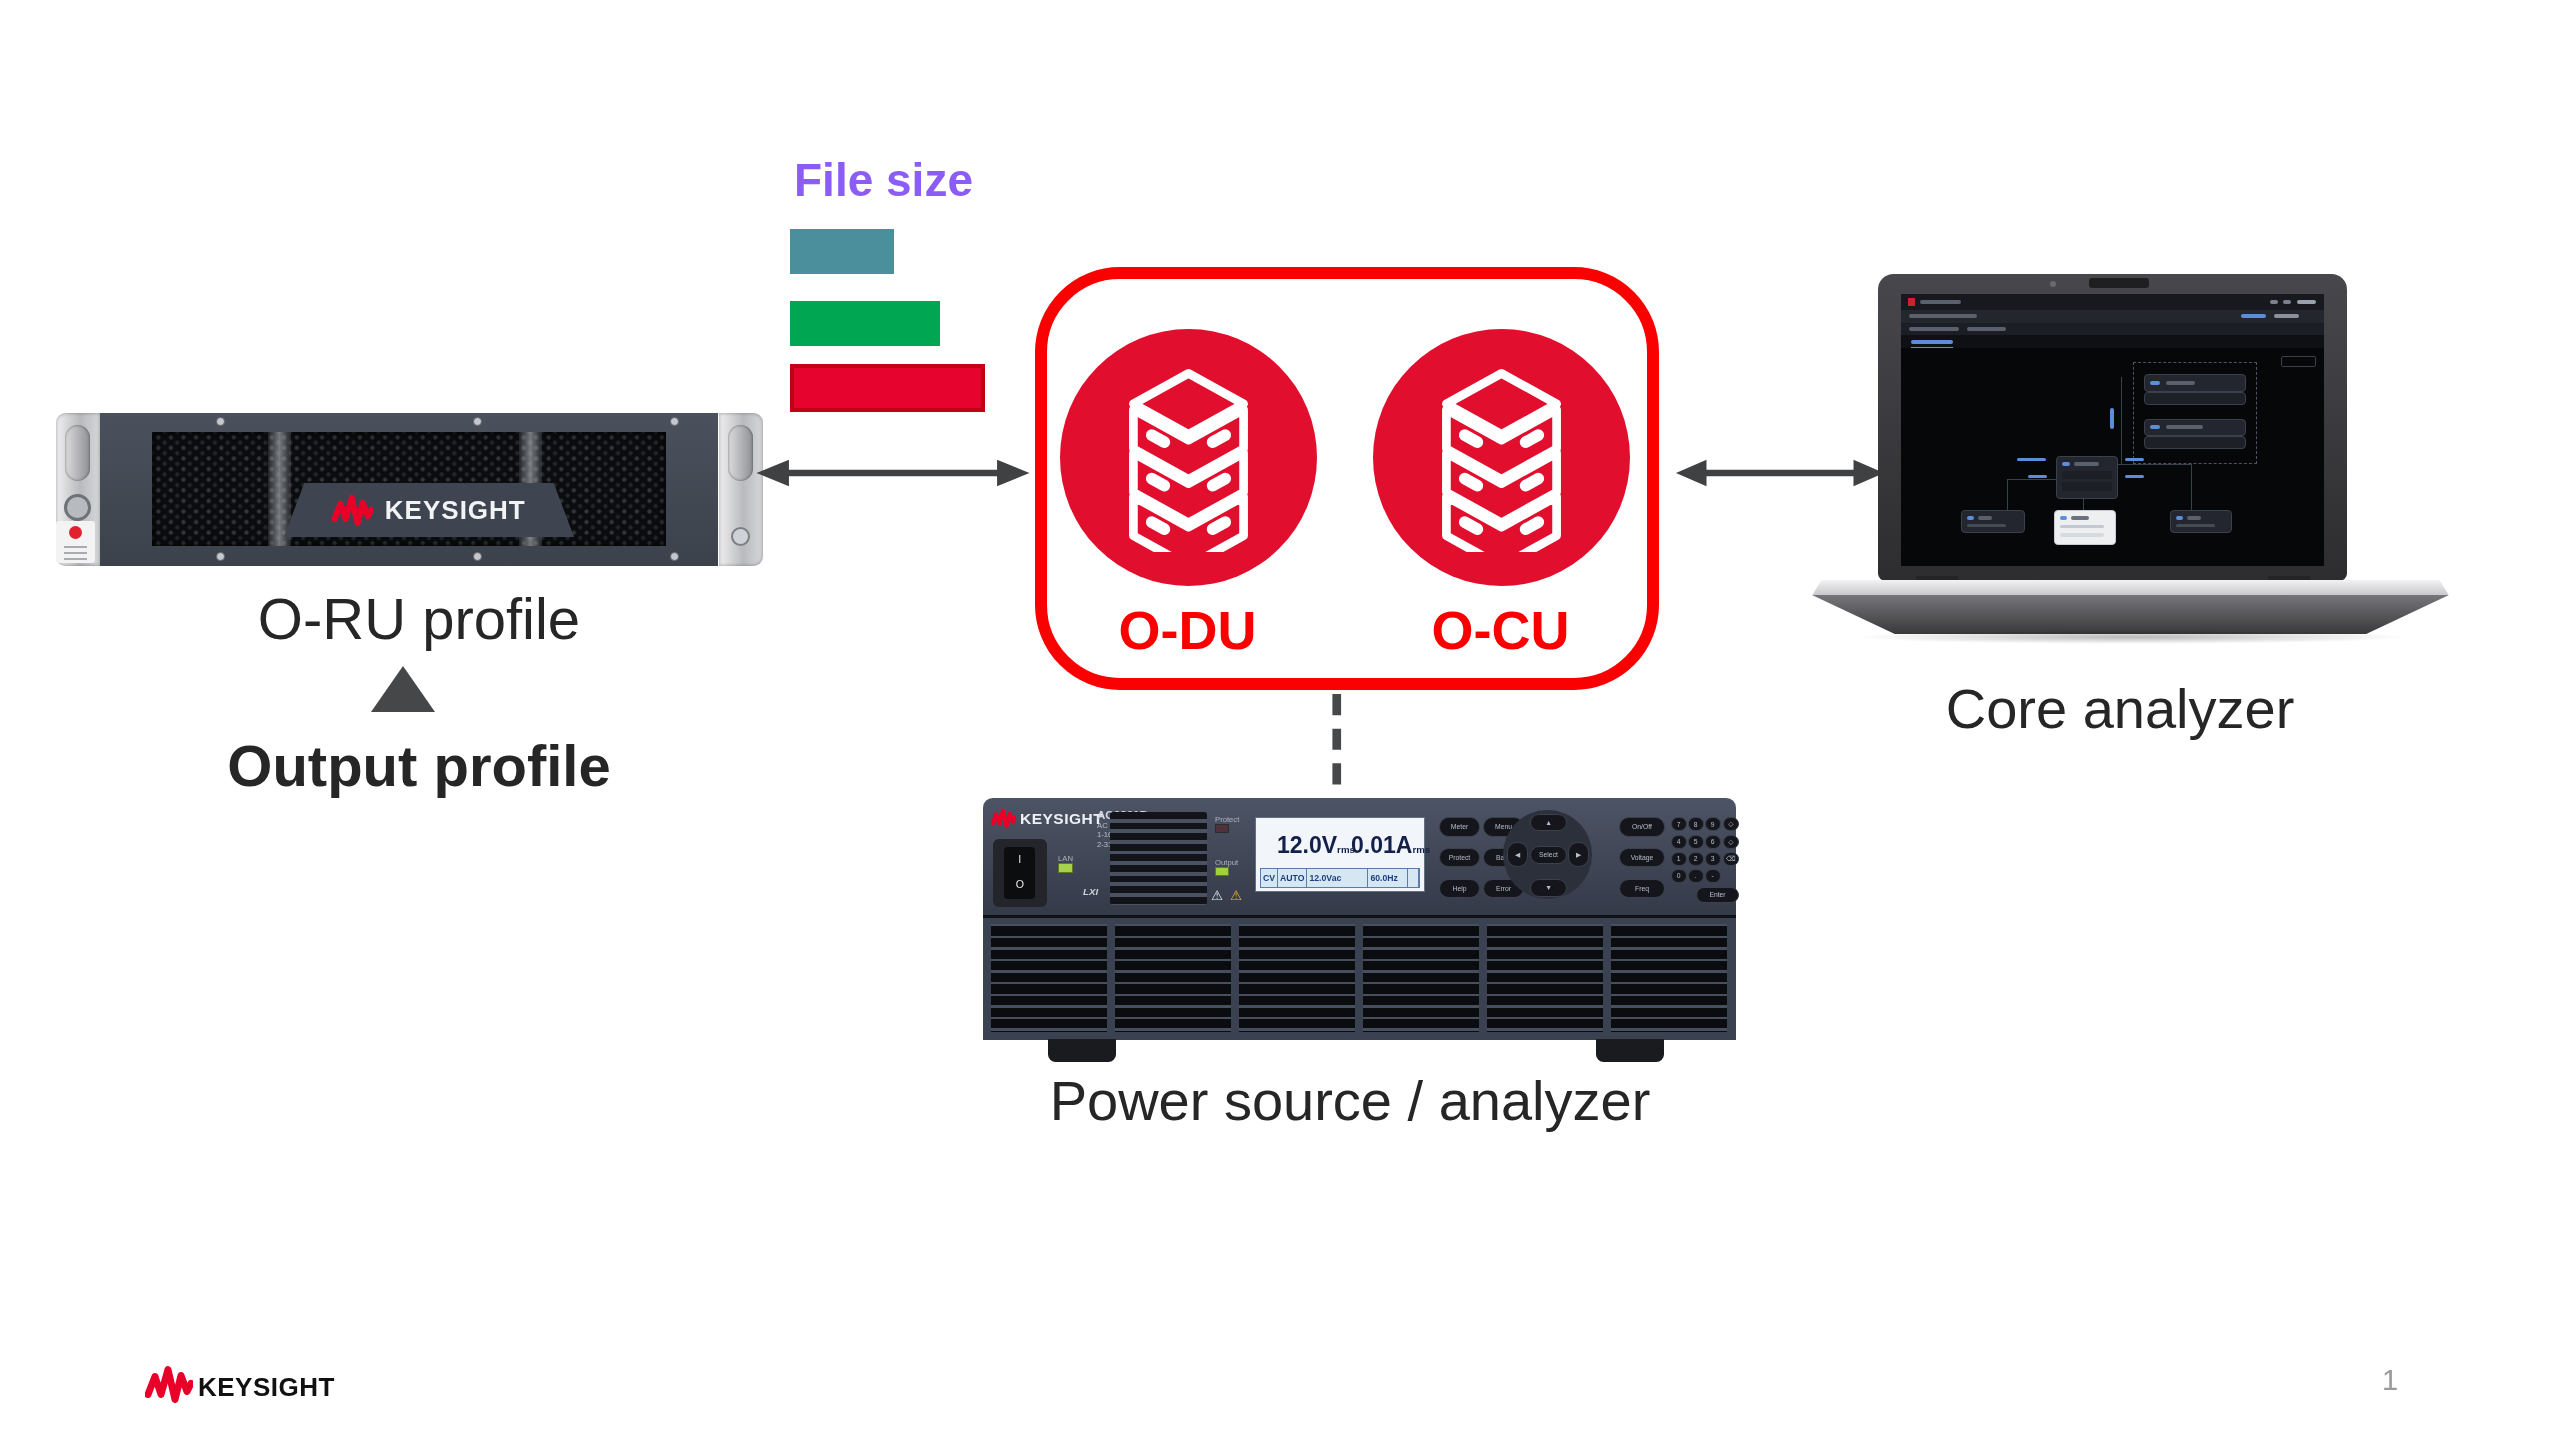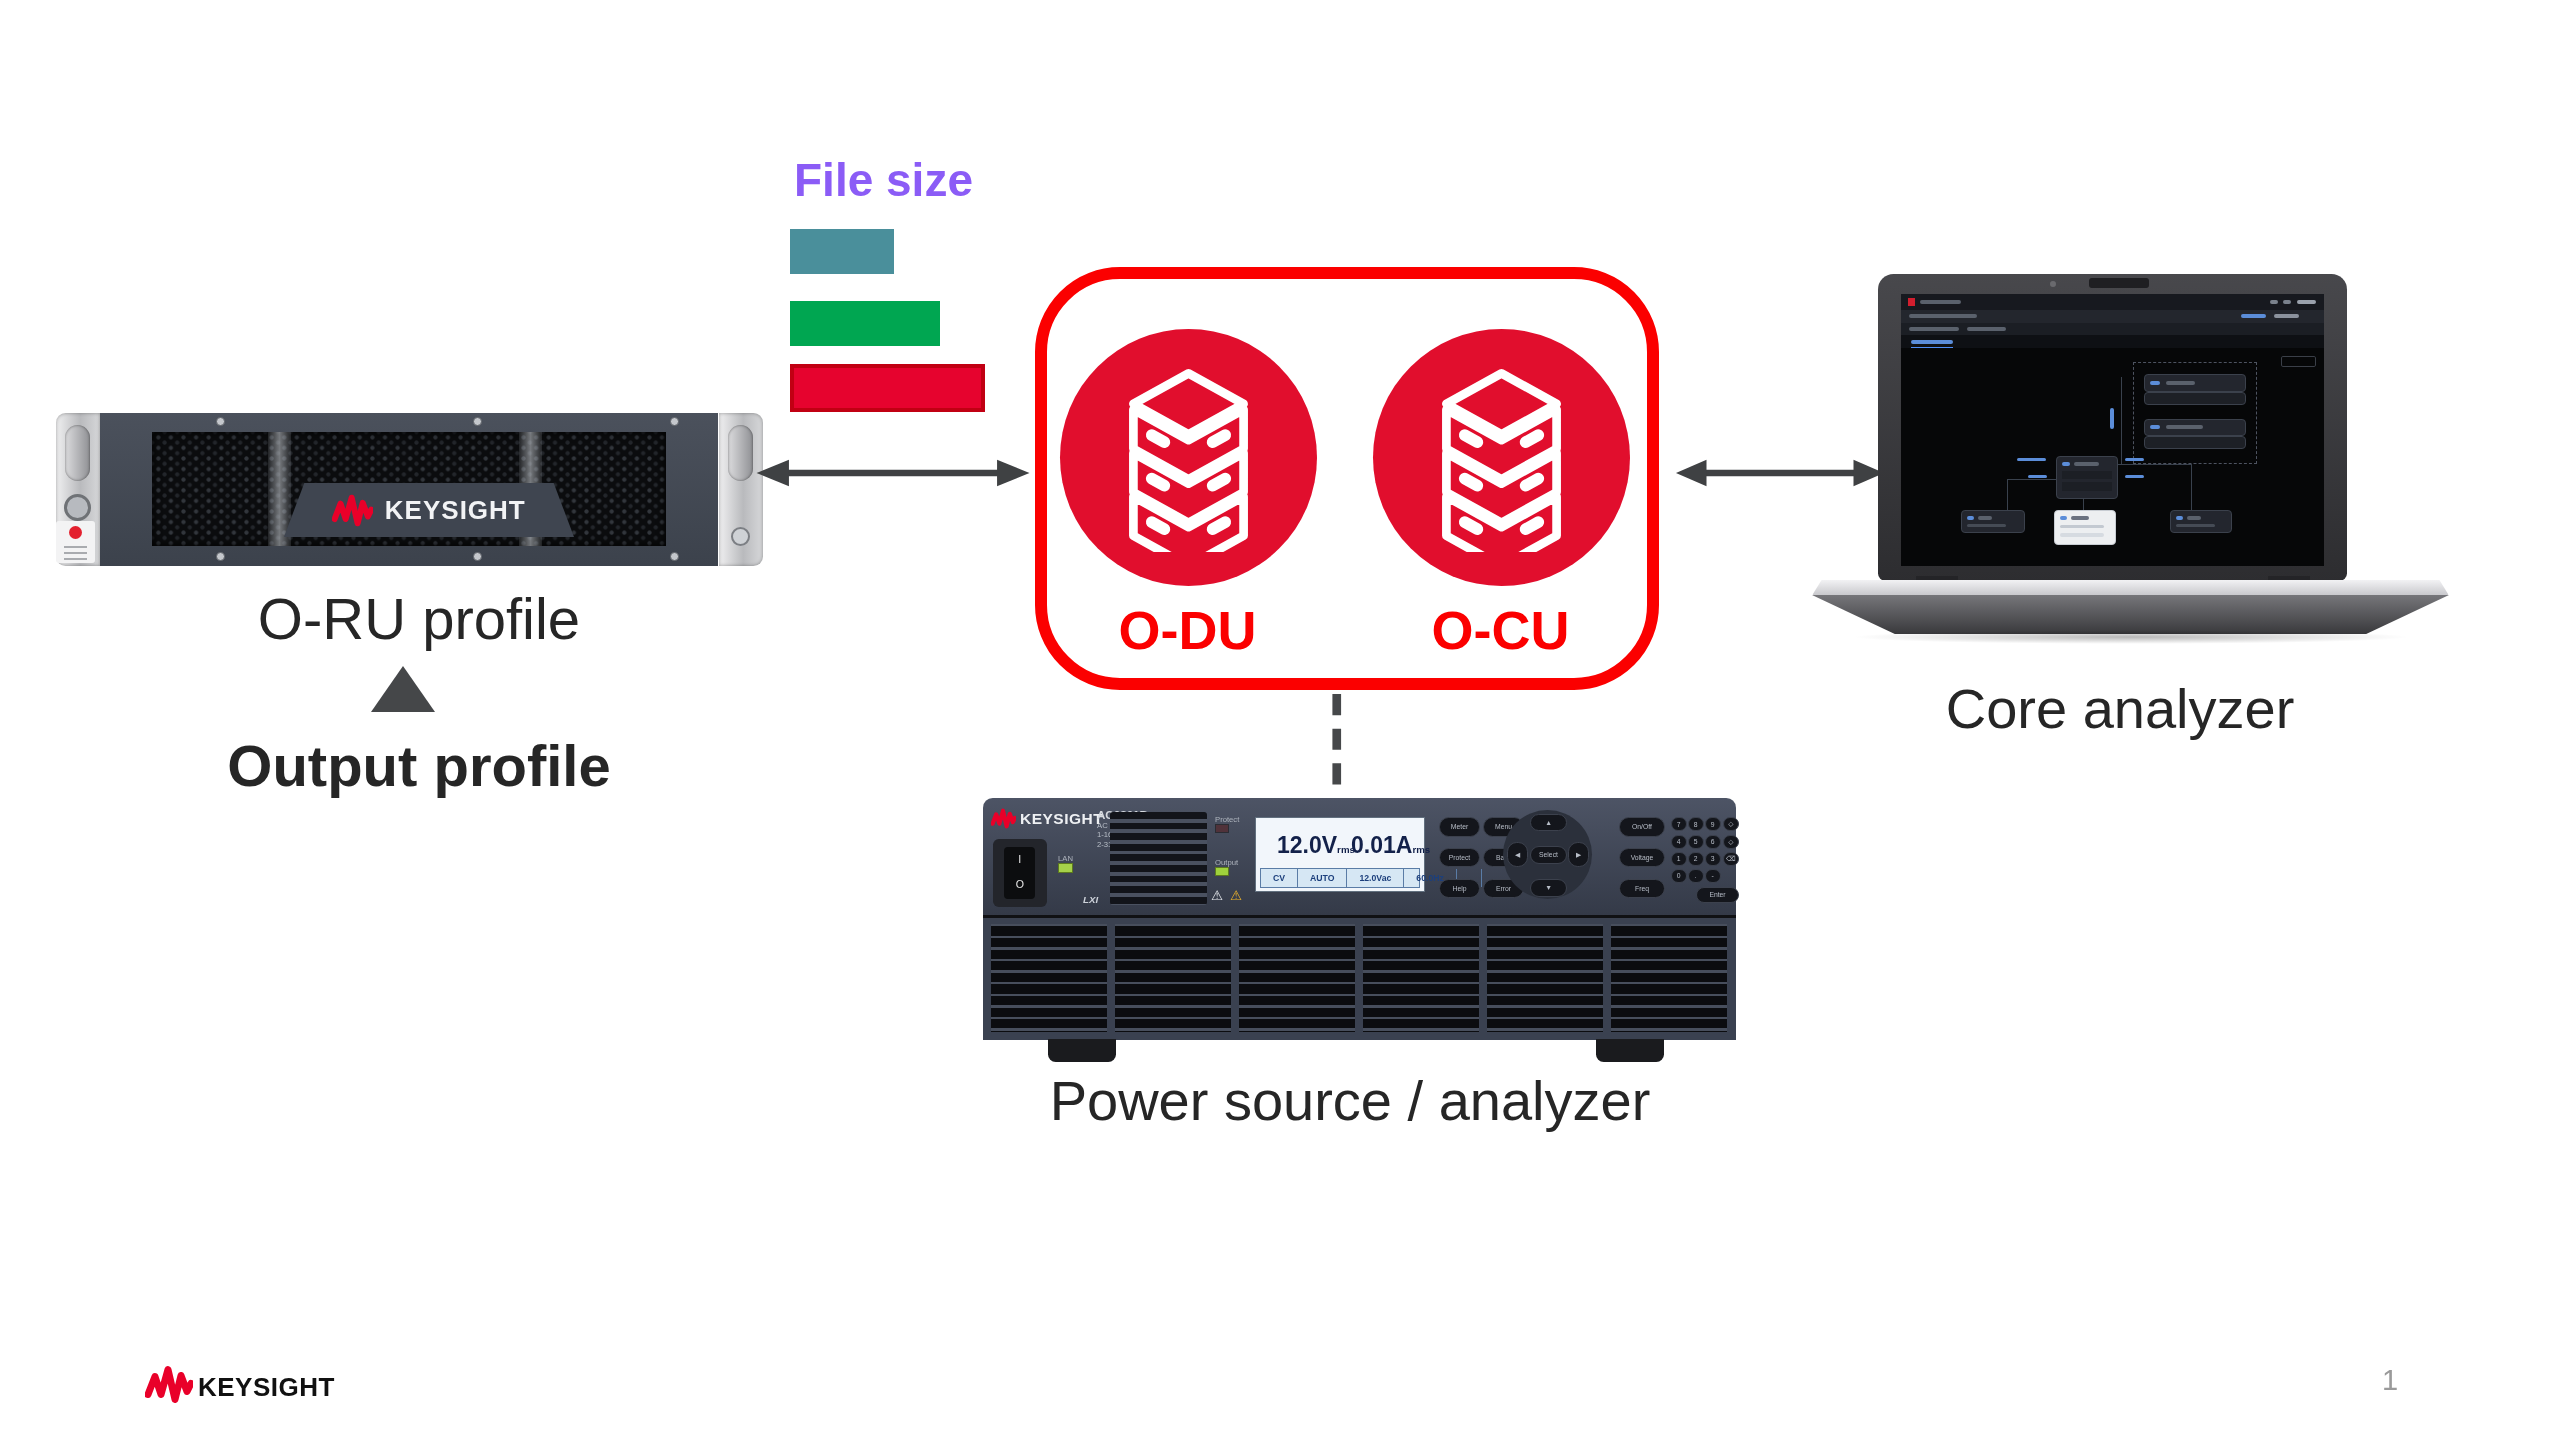--- a/index.html
+++ b/index.html
@@ -67,21 +67,21 @@
   .pw-model{color:#d6dae0;font-weight:bold;font-size:11.6px;}
   .pw-mline{color:#b9bfc8;font-size:7.7px;line-height:9.7px;}
   .pw-switch{left:9.7px;top:41px;width:54px;height:68px;background:#23252b;border-radius:5.8px;}
   .pw-rocker{left:11.6px;top:7.7px;width:31px;height:52px;background:#0c0d0f;border-radius:3.9px;color:#e8e8e8;font-size:10.6px;text-align:center;line-height:25px;}
   .pw-vents{left:127px;top:13.5px;width:97px;height:93px;background:repeating-linear-gradient(180deg,#12141a 0 6.8px,#4a5160 6.8px 10.6px);border-radius:2.9px;}
   .ledlbl{color:#aeb4bd;font-size:7.7px;}
   .pw-display{left:272px;top:19.3px;width:170px;height:75px;background:#f2f6fb;border:1.9px solid #62707f;box-sizing:border-box;}
   .pw-dmain{color:#13214a;font-weight:bold;font-size:23px;}
   .pw-sub{font-size:9.7px;font-weight:bold;}
   .pw-status{position:absolute;left:3.9px;top:50px;width:158px;height:17.4px;background:#d6e7f4;border:1px solid #5a7ca6;display:flex;}
-  .pw-cell{border-right:1px solid #5a7ca6;color:#1c3f7c;font-size:8.7px;font-weight:bold;display:flex;align-items:center;padding:0 12px;white-space:nowrap;}
+  .pw-cell{border-right:1px solid #5a7ca6;color:#1c3f7c;font-size:8.7px;font-weight:bold;display:flex;align-items:center;padding:0 2px;white-space:nowrap;}
   .btn{position:absolute;background:#14161c;border:1px solid #3c414d;border-radius:9.7px;color:#b8bec8;font-size:6.8px;display:flex;align-items:center;justify-content:center;overflow:hidden;}
   .navpad{left:520px;top:11.6px;width:89px;height:89px;border-radius:50%;background:#2b303b;}
   .warn{font-size:13.5px;}
 
   .pw-label{left:1012px;top:1068px;width:676px;font-size:56px;}
   .core-label{left:1830px;top:676px;width:580px;font-size:56px;}
   .oru-label{left:129px;top:585px;width:580px;font-size:58px;}
   .traffic-label{left:129px;top:732px;width:580px;font-size:58px;font-weight:bold;}
 
   .footer-brand{left:198px;top:1372px;font-size:26px;font-weight:800;color:#111;letter-spacing:0.5px;}
@@ -293,21 +293,21 @@
   <div class="abs pw-switch">
     <div class="abs pw-rocker">
       <div>I</div>
       <div>O</div>
     </div>
   </div>
   <div class="abs" style="left:75px;top:56px">
     <div class="ledlbl">LAN</div>
     <div style="width:12.6px;height:7.7px;background:#a6d14a;border:1px solid #5d7a1e"></div>
   </div>
-  <div class="abs" style="left:100px;top:96px;color:#cdd2da;font-size:9.7px;font-weight:bold;font-style:italic">LXI</div>
+  <div class="abs" style="left:100px;top:88px;color:#cdd2da;font-size:9.7px;font-weight:bold;font-style:italic">LXI</div>
 
   <div class="abs pw-vents"></div>
 
   <div class="abs" style="left:232px;top:17.4px">
     <div class="ledlbl">Protect</div>
     <div style="width:11.6px;height:6.8px;background:#50323a;border:1px solid #2a2c33"></div>
   </div>
   <div class="abs" style="left:232px;top:60px">
     <div class="ledlbl">Output</div>
     <div style="width:11.6px;height:6.8px;background:#9fd23c;border:1px solid #5d7a1e"></div>

